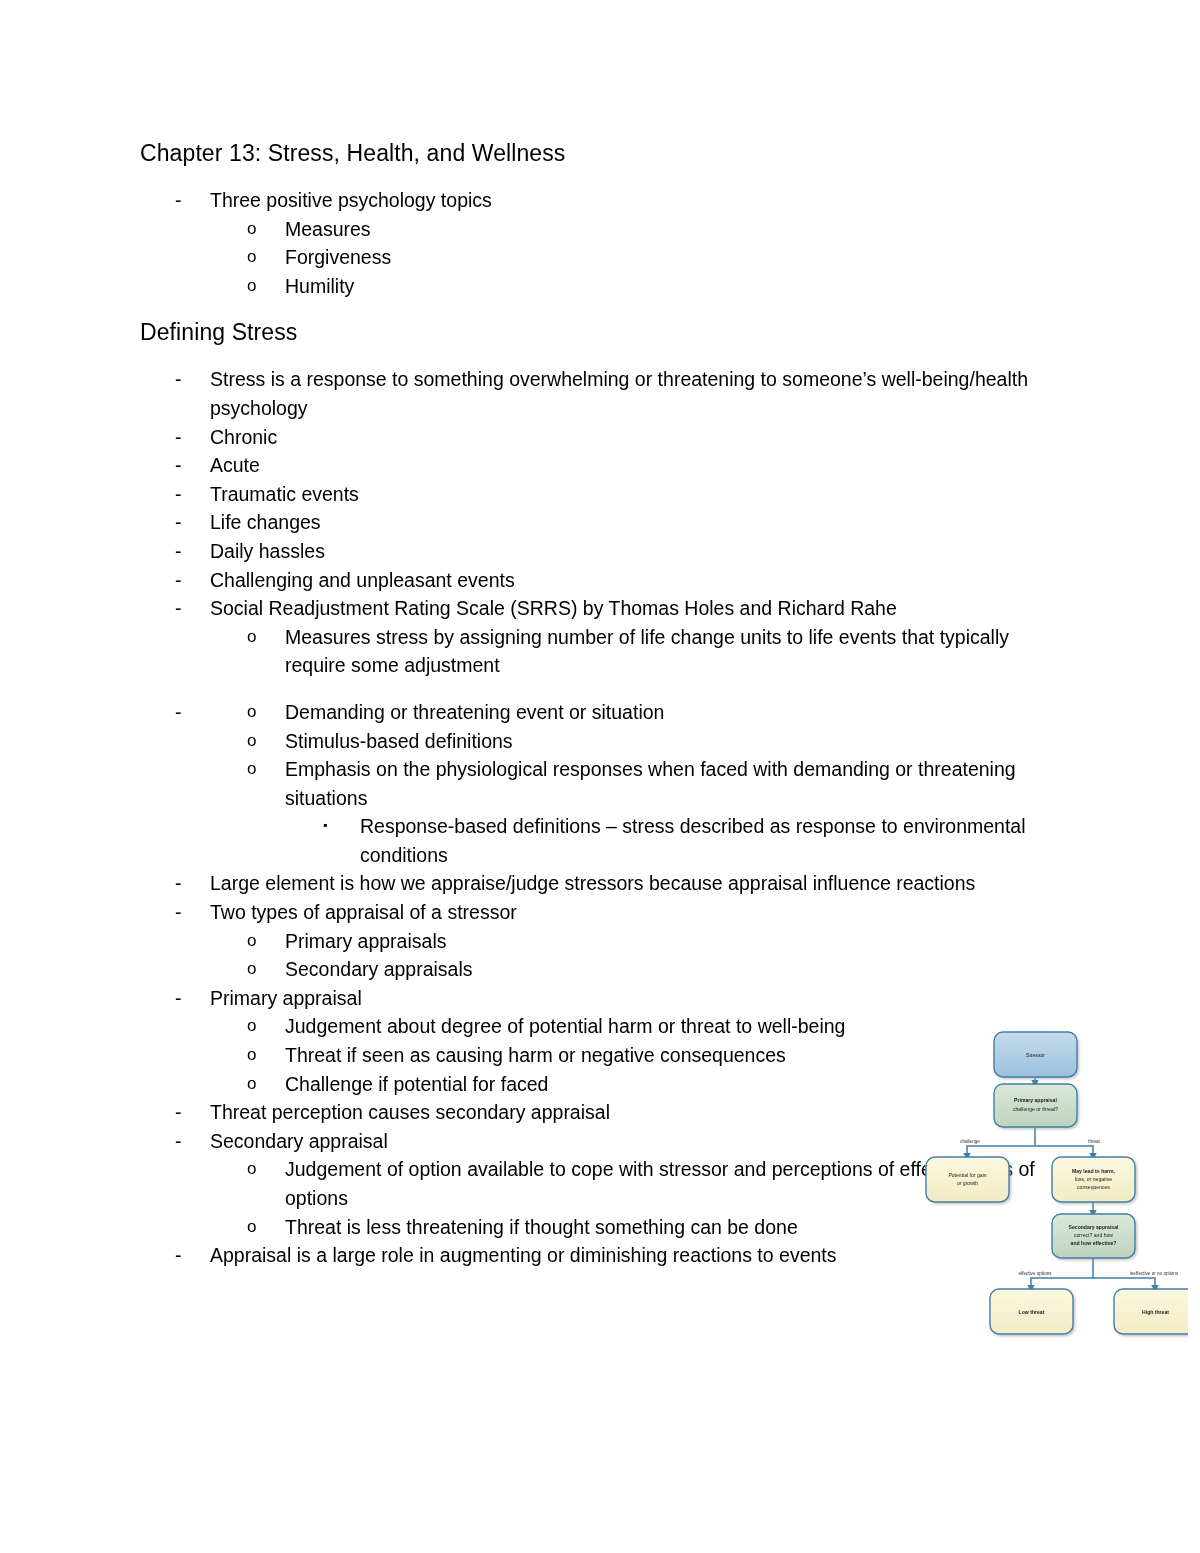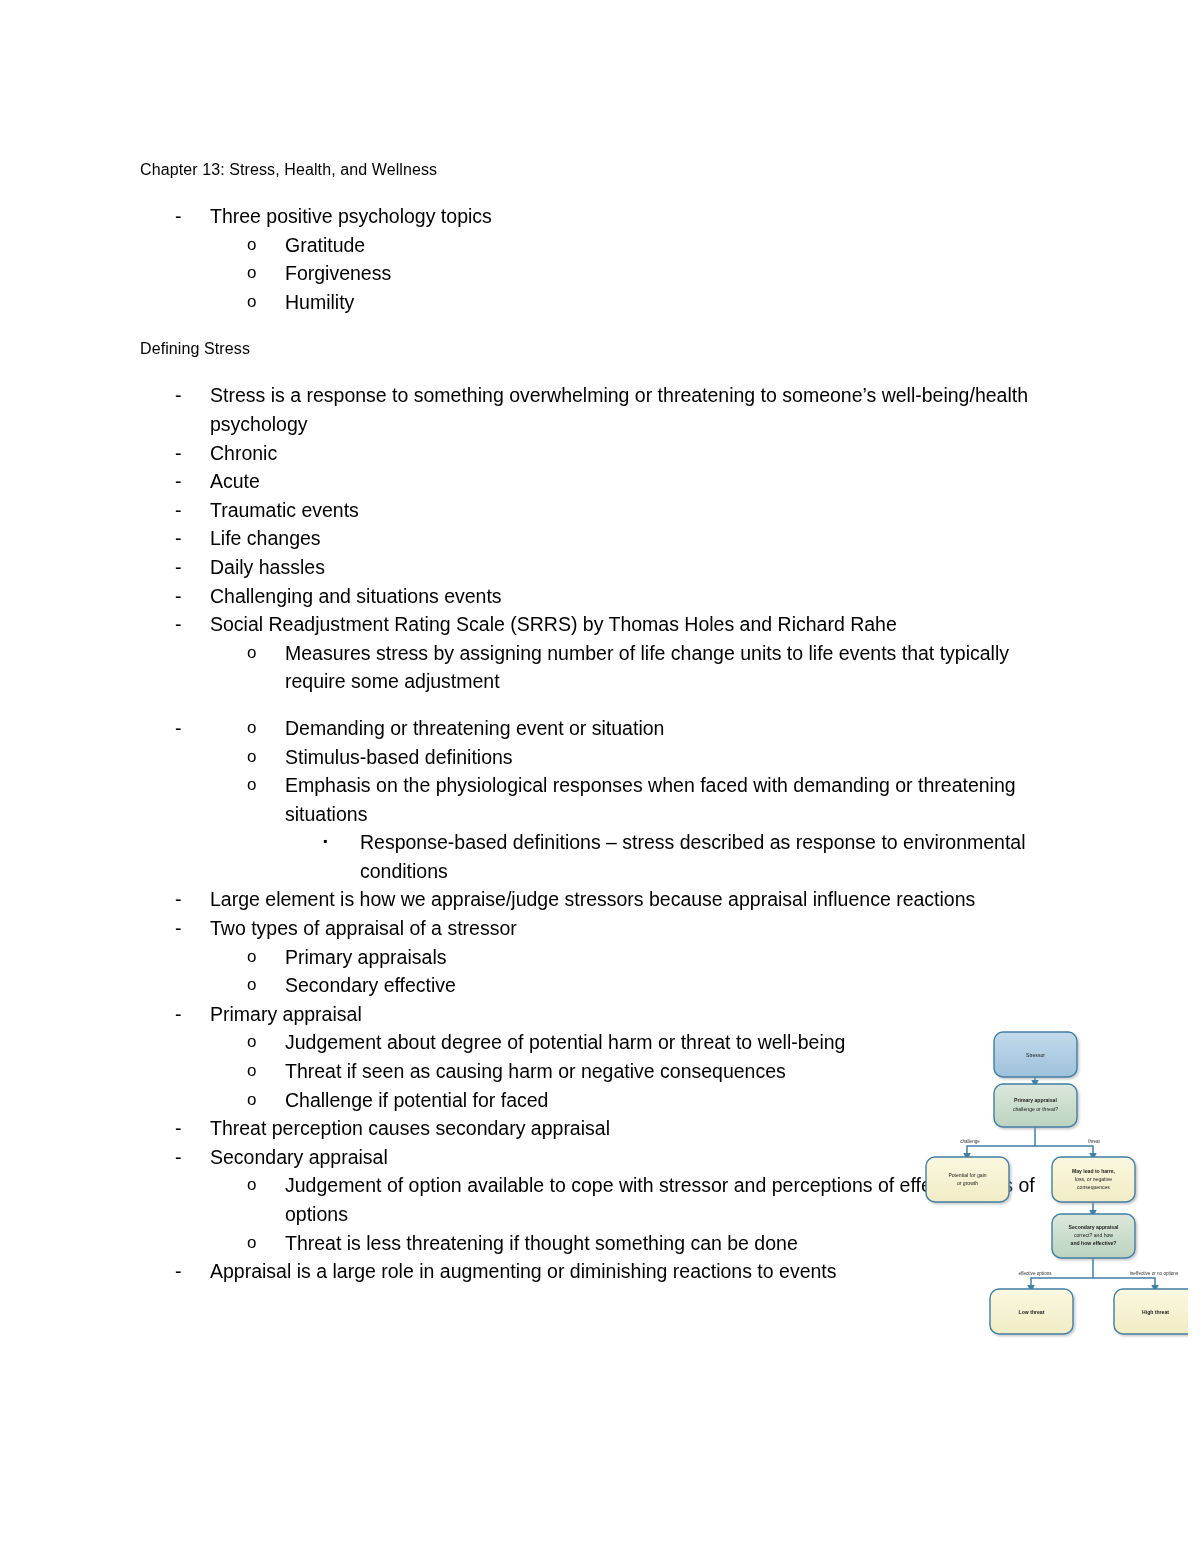--- a/index.html
+++ b/index.html
@@ -20,23 +20,23 @@
   }
   .content {
     position: absolute;
     left: 140px;
     top: 138px;
     width: 920px;
   }
 
   
   .heading {
-    font-size: 16px;
+    font-size: 23px;
     line-height: 29px;
-    margin: 17px 0 18px 0;
+    margin: 1px 0 18px 0;
     letter-spacing: .1px;
   }
 
   ul.lvl1 {
     list-style: none;
     margin: 0 0 18px 0;
     padding: 0;
   }
   ul.lvl1 > li.b1 {
     position: relative;
@@ -119,21 +119,21 @@
 
     <div>
       <p class="heading">Chapter 13: Stress, Health, and Wellness</p>
       <ul class="lvl1">
         <li class="b1">
           <span class="marker">-</span>
           <span class="wrapbox">Three positive psychology topics</span>
           <ul class="lvl2">
             <li class="b2">
               <span class="marker">o</span>
-              <span class="wrapbox">Gratitude</span>
+              <span class="wrapbox">Measures</span>
             </li>
             <li class="b2">
               <span class="marker">o</span>
               <span class="wrapbox">Forgiveness</span>
             </li>
             <li class="b2">
               <span class="marker">o</span>
               <span class="wrapbox">Humility</span>
             </li>
           </ul>
@@ -163,21 +163,21 @@
         <li class="b1">
           <span class="marker">-</span>
           <span class="wrapbox">Life changes</span>
         </li>
         <li class="b1">
           <span class="marker">-</span>
           <span class="wrapbox">Daily hassles</span>
         </li>
         <li class="b1">
           <span class="marker">-</span>
-          <span class="wrapbox">Challenging and situations events</span>
+          <span class="wrapbox">Challenging and unpleasant events</span>
         </li>
         <li class="b1">
           <span class="marker">-</span>
           <span class="wrapbox">Social Readjustment Rating Scale (SRRS) by Thomas Holes and Richard Rahe</span>
           <ul class="lvl2">
             <li class="b2">
               <span class="marker">o</span>
               <span class="wrapbox">Measures stress by assigning number of life change units to life events that typically require some adjustment</span>
             </li>
           </ul>
@@ -220,21 +220,21 @@
         <li class="b1">
           <span class="marker">-</span>
           <span class="wrapbox">Two types of appraisal of a stressor</span>
           <ul class="lvl2">
             <li class="b2">
               <span class="marker">o</span>
               <span class="wrapbox">Primary appraisals</span>
             </li>
             <li class="b2">
               <span class="marker">o</span>
-              <span class="wrapbox">Secondary effective</span>
+              <span class="wrapbox">Secondary appraisals</span>
             </li>
           </ul>
         </li>
 
         <li class="b1">
           <span class="marker">-</span>
           <span class="wrapbox">Primary appraisal</span>
           <ul class="lvl2">
             <li class="b2">
               <span class="marker">o</span>

